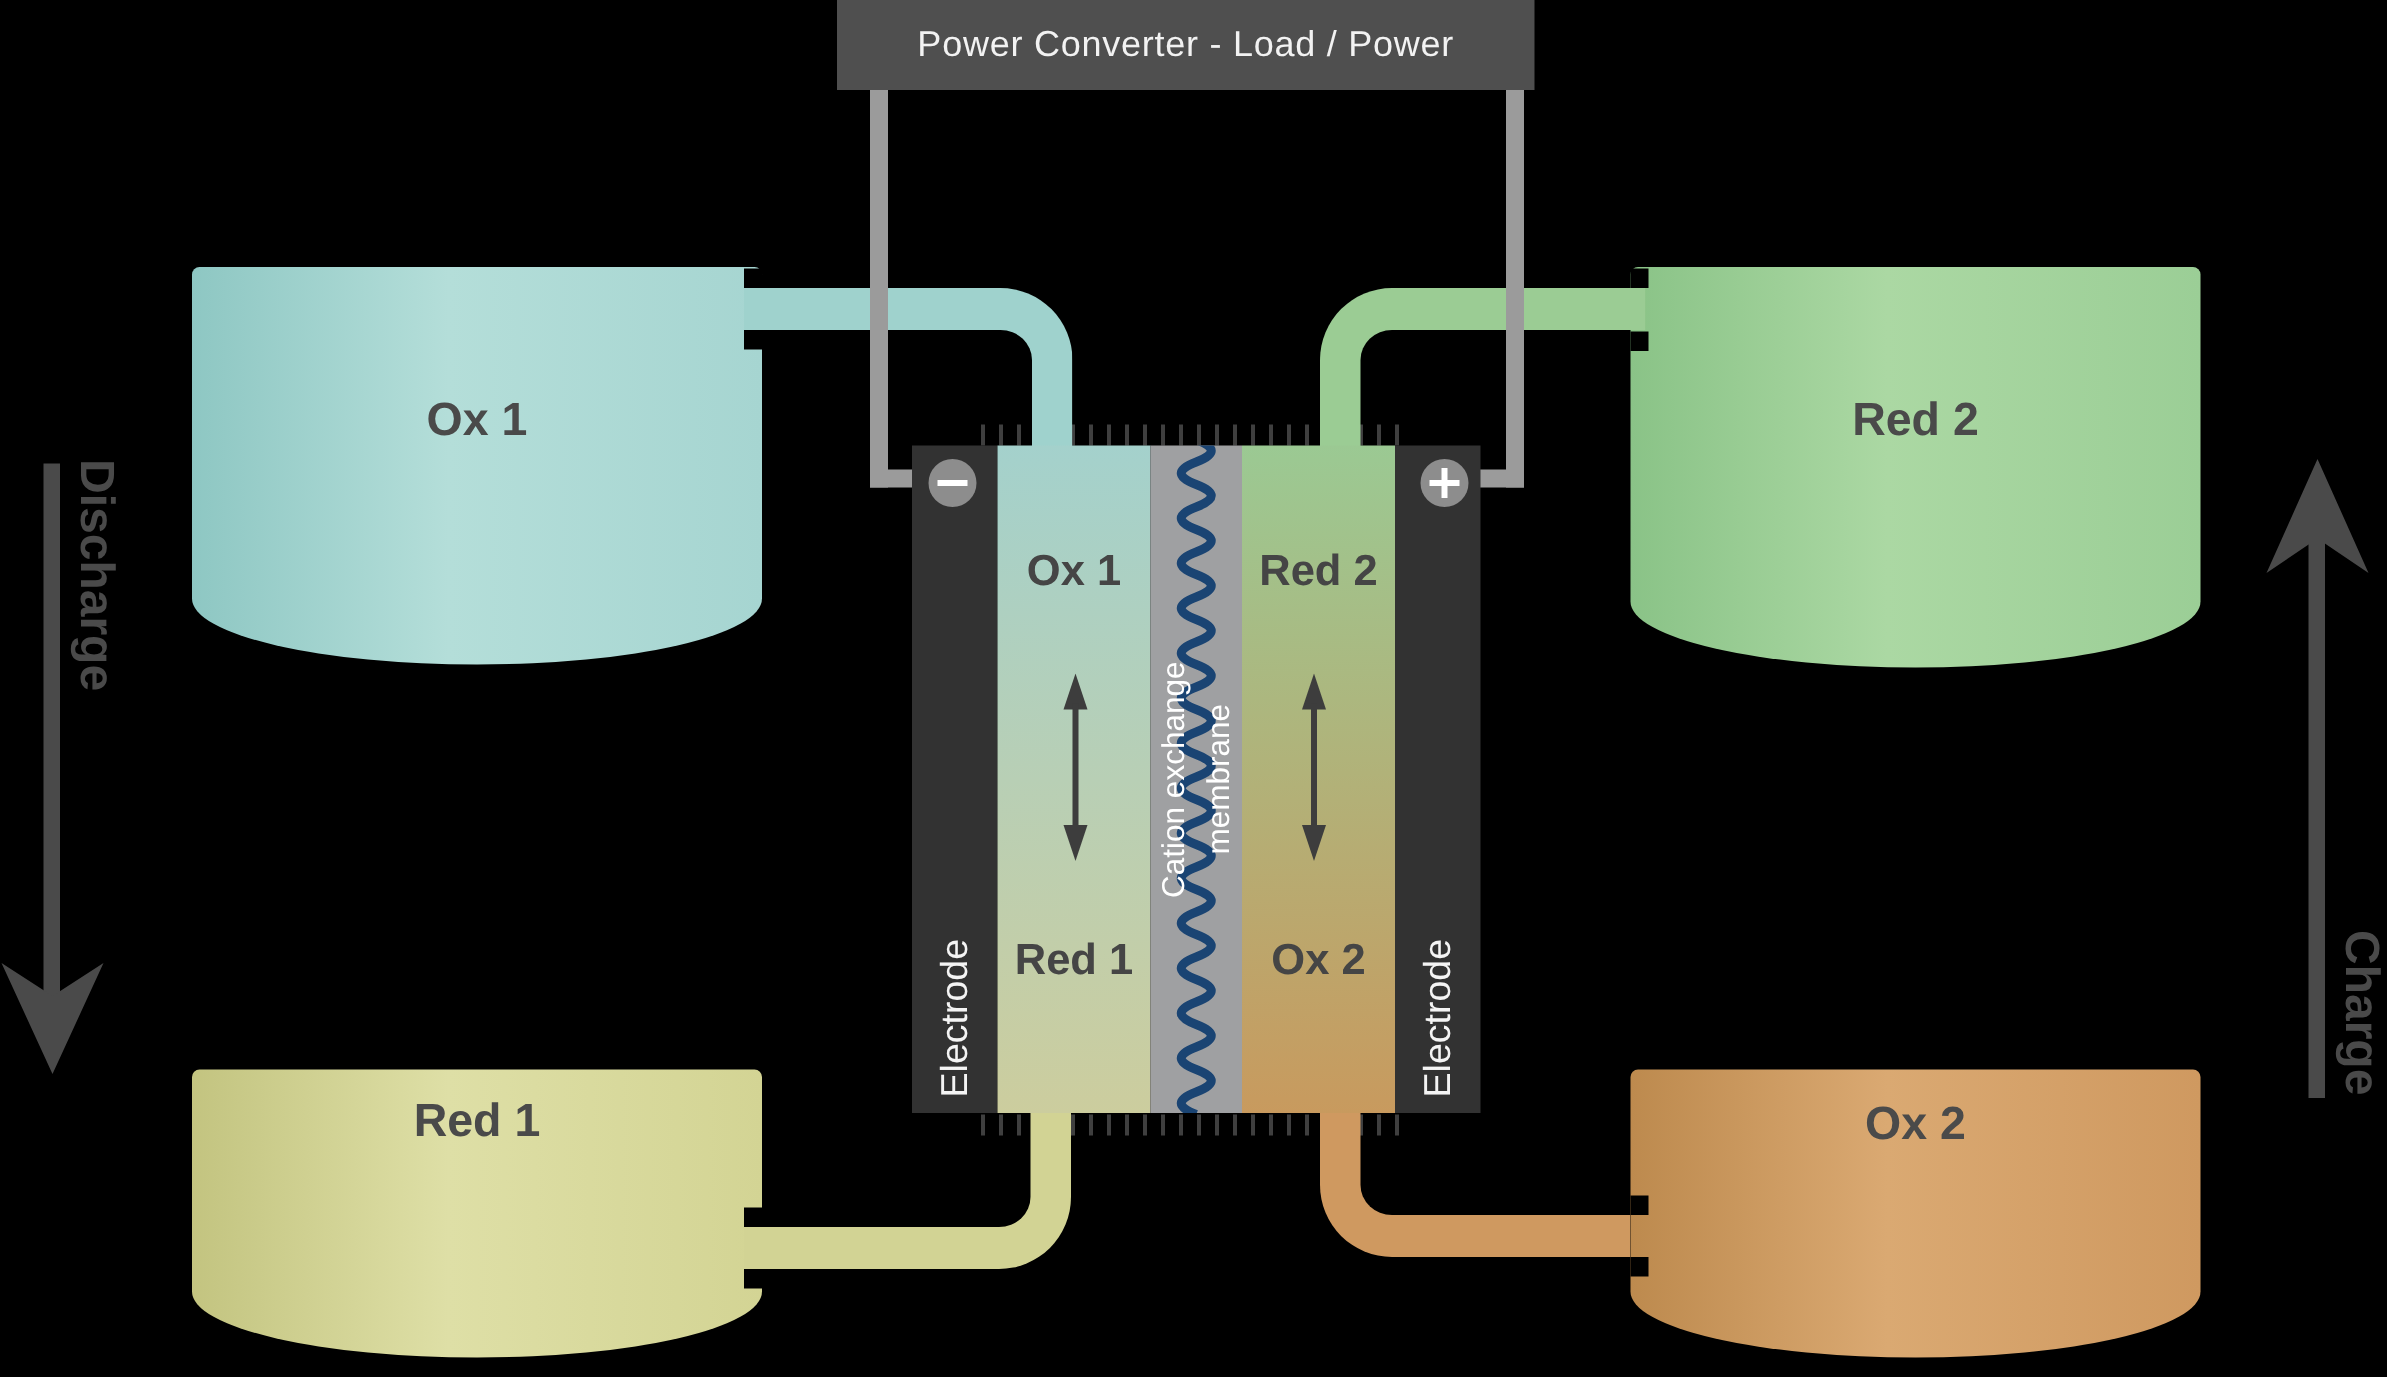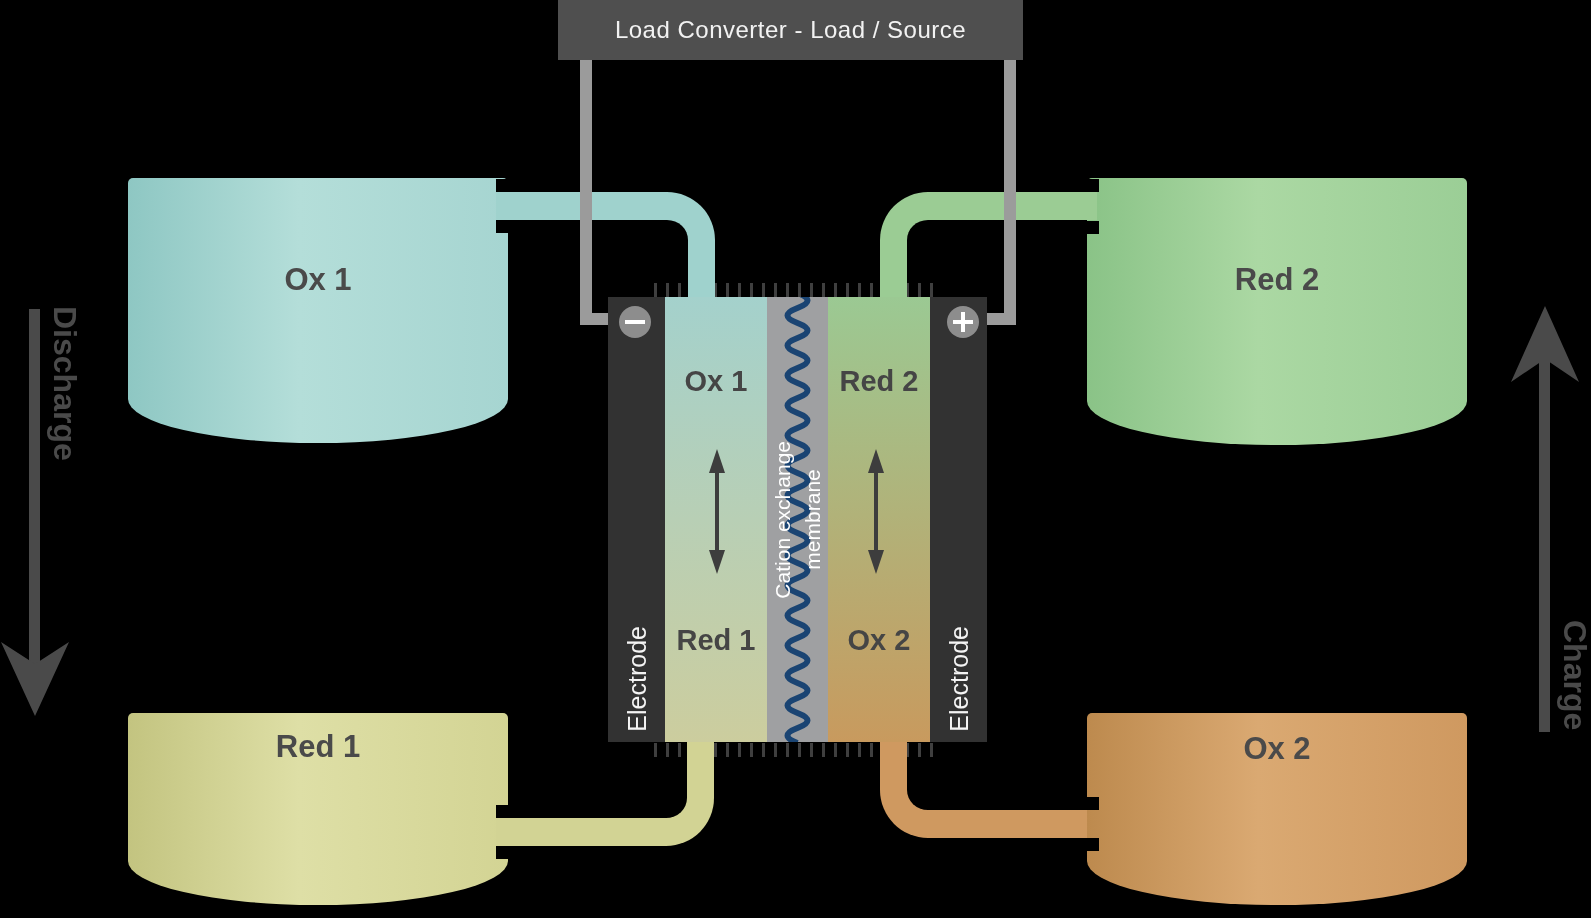--- a/index.html
+++ b/index.html
@@ -145,21 +145,21 @@
   <div class="abs notch" style="left:496px;top:805px;"></div>
   <div class="abs notch" style="left:496px;top:846px;"></div>
   <div class="abs notch" style="left:1087px;top:797px;"></div>
   <div class="abs notch" style="left:1087px;top:838px;"></div>
 
   <div class="abs wire" id="wire-left-v"></div>
   <div class="abs wire" id="wire-left-h"></div>
   <div class="abs wire" id="wire-right-v"></div>
   <div class="abs wire" id="wire-right-h"></div>
   <div class="abs" id="converter">
-    <span>Load Converter - Load / Source</span>
+    <span>Power Converter - Load / Power</span>
   </div>
 
   <div class="abs electrode" id="electrode-left">
     <div class="electrode-label">Electrode</div>
   </div>
   <div class="abs electrode" id="electrode-right">
     <div class="electrode-label">Electrode</div>
   </div>
 
   <div class="abs half-cell" id="half-cell-left">

